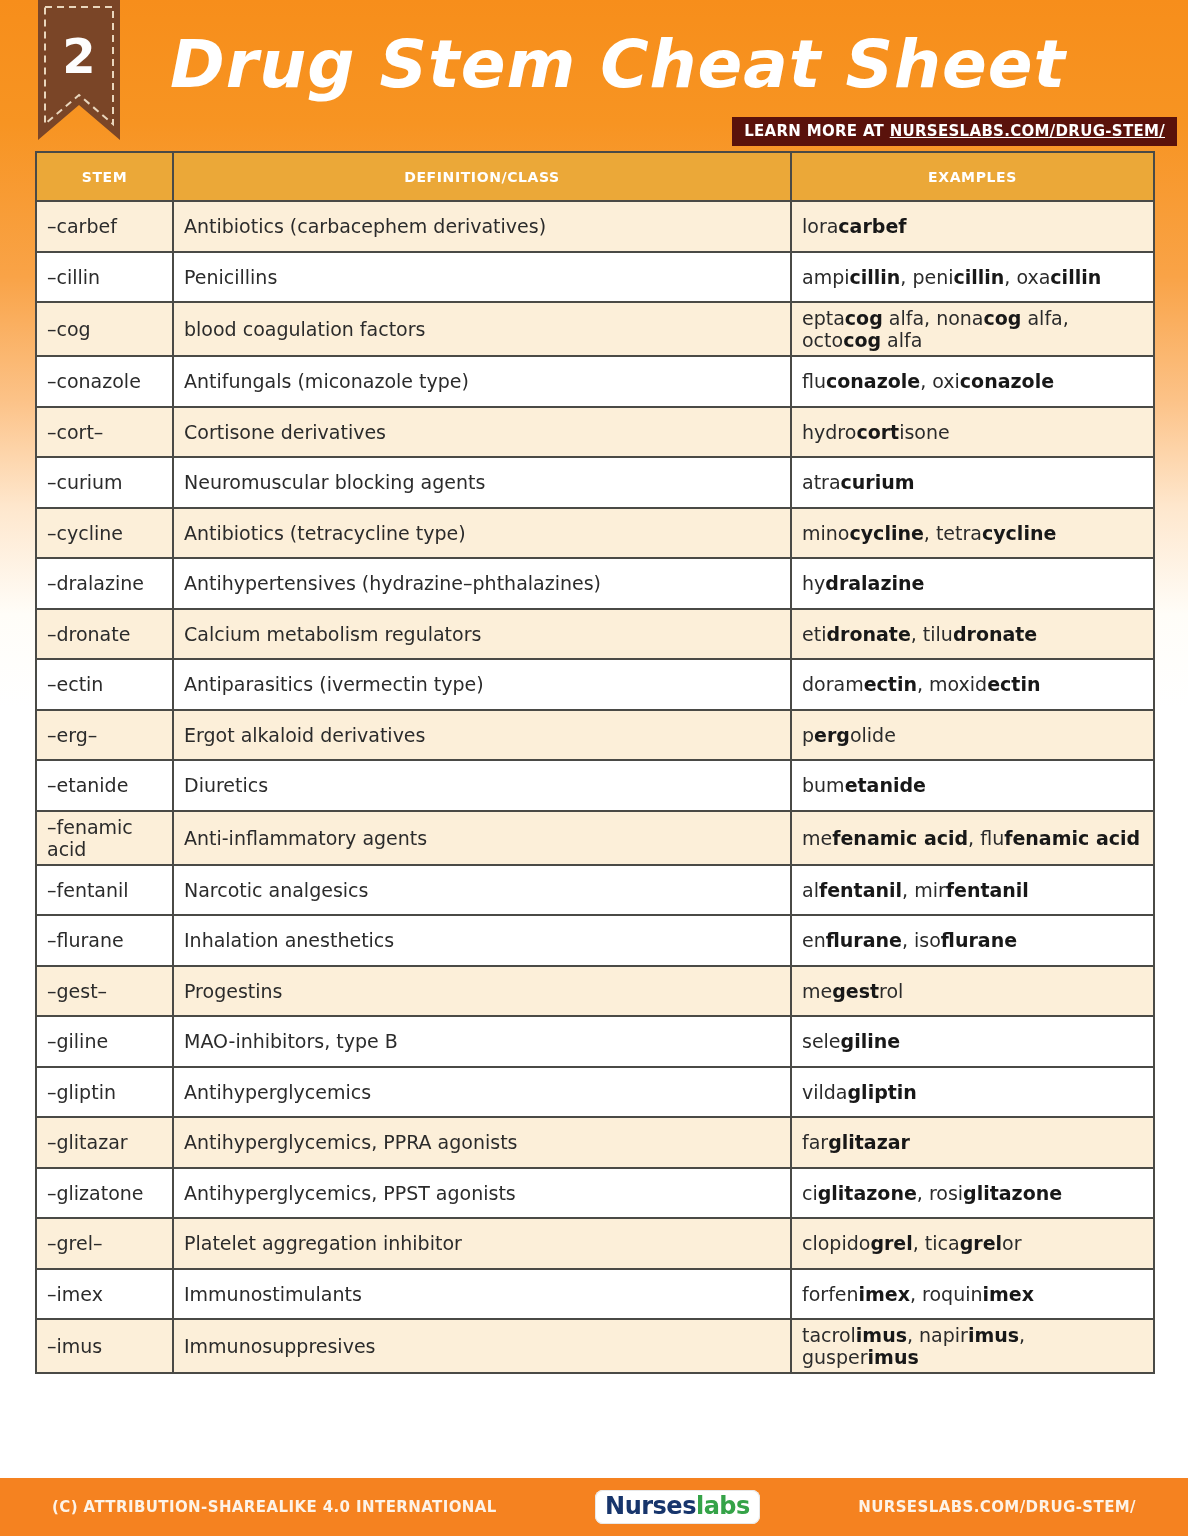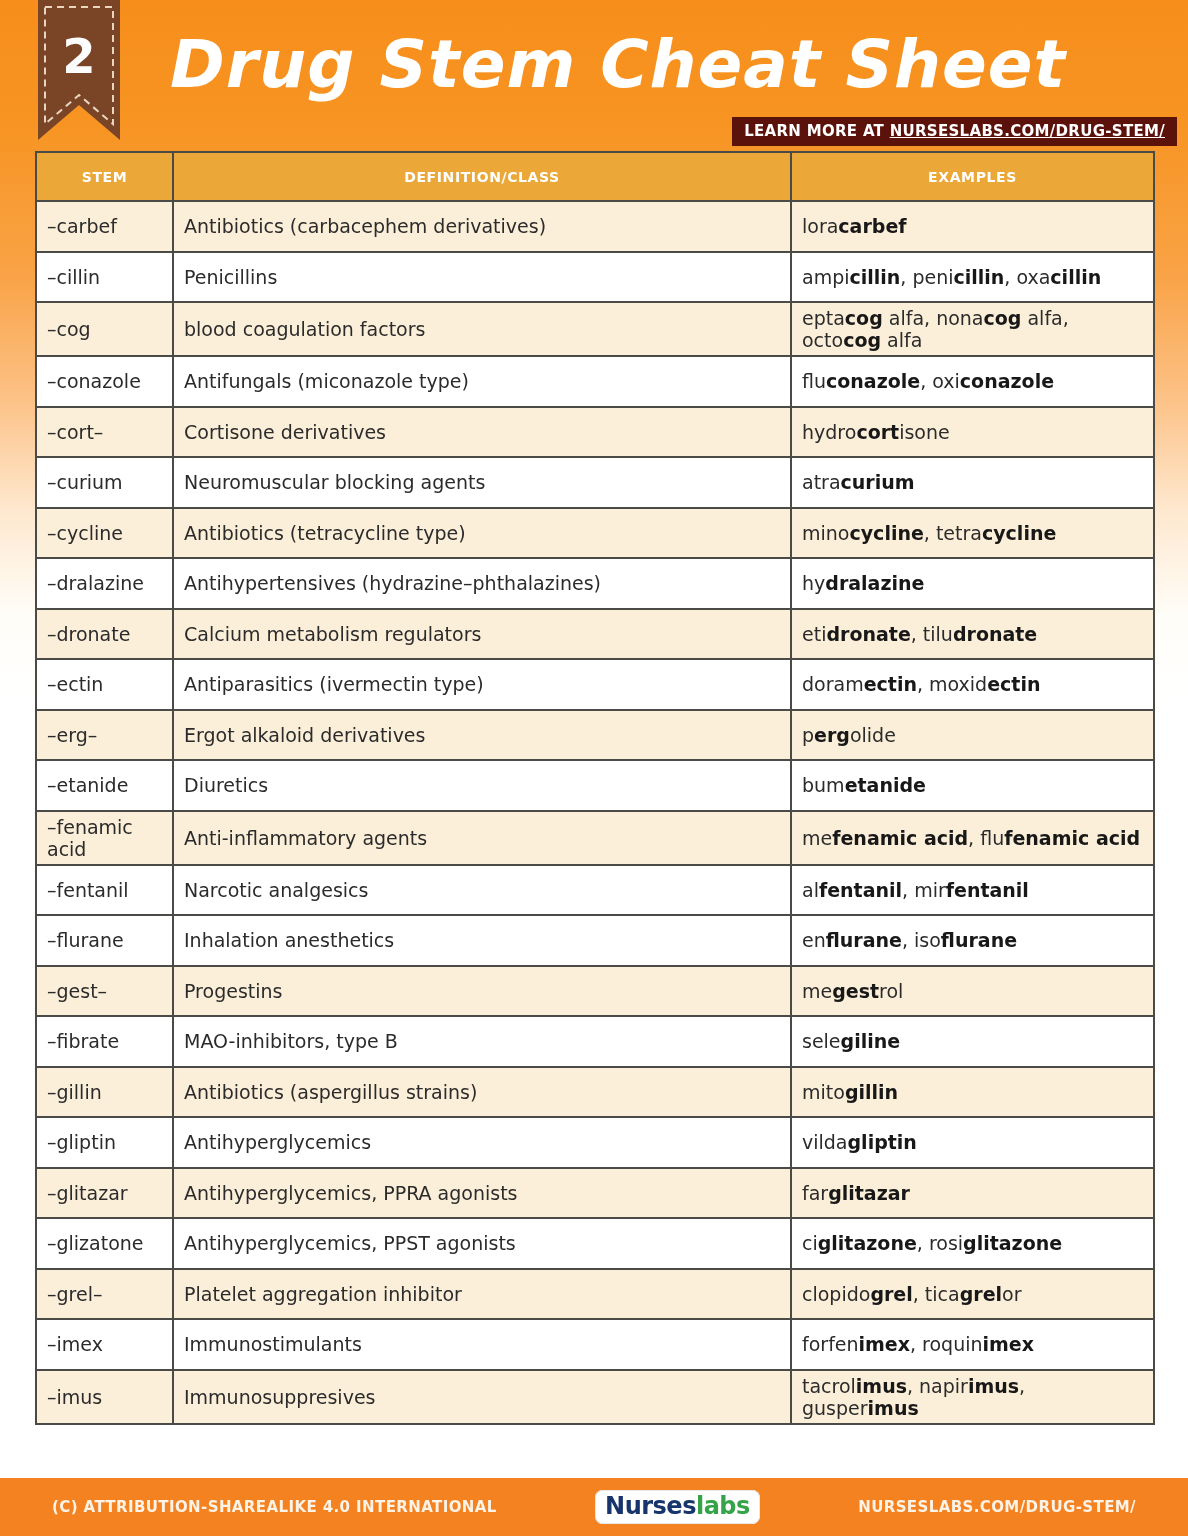--- a/index.html
+++ b/index.html
@@ -172,28 +172,23 @@
     <td class="stem">–flurane</td>
     <td class="def">Inhalation anesthetics</td>
     <td class="ex"><span>en</span><b>flurane</b><span>, iso</span><b>flurane</b></td>
   </tr>
         <tr class="odd">
     <td class="stem">–gest–</td>
     <td class="def">Progestins</td>
     <td class="ex"><span>me</span><b>gest</b><span>rol</span></td>
   </tr>
         <tr class="even">
-    <td class="stem">–fibrate</td>
+    <td class="stem">–giline</td>
     <td class="def">MAO-inhibitors, type B</td>
     <td class="ex"><span>sele</span><b>giline</b></td>
-  </tr>
-        <tr class="odd">
-    <td class="stem">–gillin</td>
-    <td class="def">Antibiotics (aspergillus strains)</td>
-    <td class="ex"><span>mito</span><b>gillin</b></td>
   </tr>
         <tr class="even">
     <td class="stem">–gliptin</td>
     <td class="def">Antihyperglycemics</td>
     <td class="ex"><span>vilda</span><b>gliptin</b></td>
   </tr>
         <tr class="odd">
     <td class="stem">–glitazar</td>
     <td class="def">Antihyperglycemics, PPRA agonists</td>
     <td class="ex"><span>far</span><b>glitazar</b></td>

